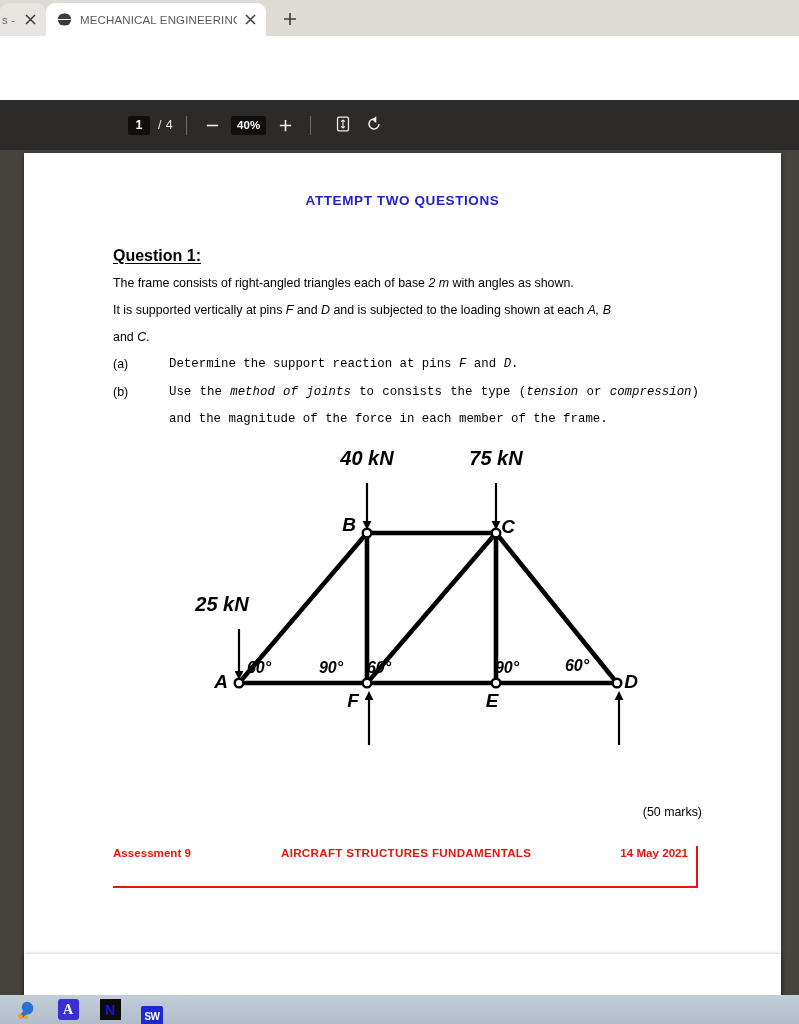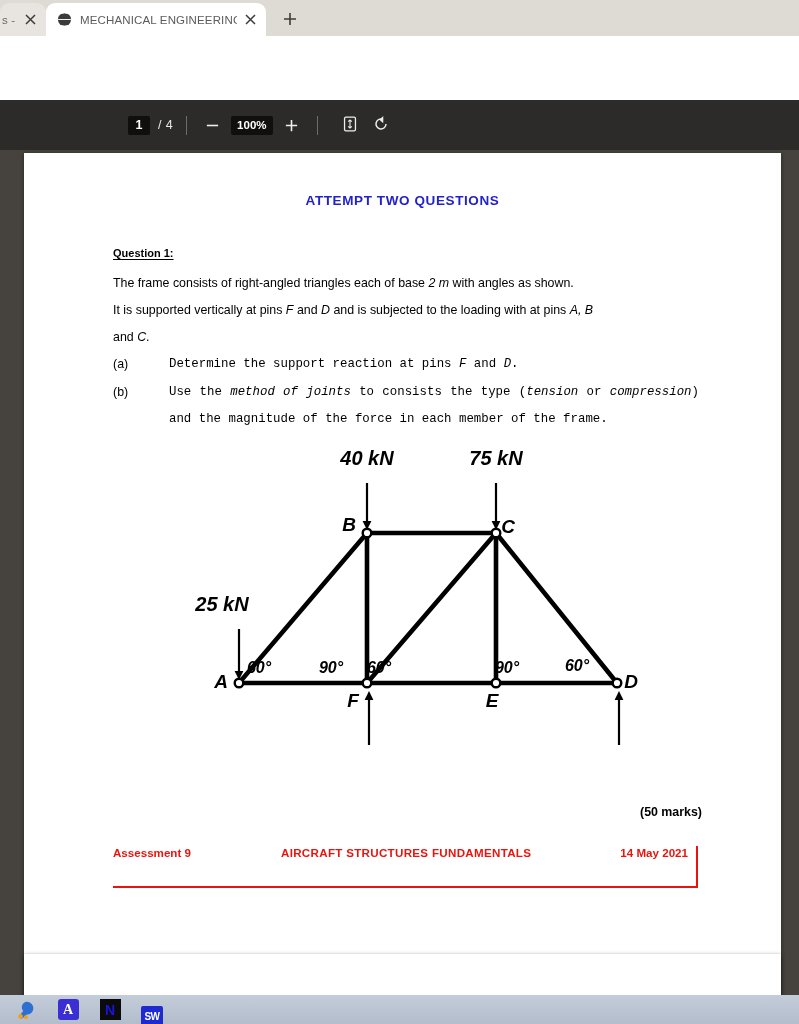--- a/index.html
+++ b/index.html
@@ -99,39 +99,39 @@
   .doc { position: relative; width: 100%; height: 100%;
          font-family: "Liberation Sans", sans-serif; color: #000; }
   .doc-heading {
     position: absolute; top: 40px; left: 0; width: 100%;
     text-align: center;
     color: #2222cc; font-weight: bold; font-size: 13.5px;
     letter-spacing: .6px;
   }
   .q-title {
     position: absolute; top: 94px; left: 89px;
-    font-size: 11px; font-weight: bold;
+    font-size: 16px; font-weight: bold;
     text-decoration: underline; text-underline-offset: 2px;
   }
   .body-p {
     position: absolute; left: 89px; width: 582px;
     font-size: 12.4px; line-height: 27px;
   }
   .p1 { top: 117px; }
   .list-item {
     position: absolute; left: 89px; width: 586px;
     font-size: 12.4px; line-height: 27px;
   }
   .li-mark { position: absolute; left: 0; top: 0; }
   .li-body { display: block; margin-left: 56px; text-align: justify; font-family: Liberation Mono, monospace; }
   .it { font-style: italic; }
 
   .marks {
     position: absolute; right: 79px; top: 652px;
-    font-size: 12.4px; font-weight: bold;
+    font-size: 12.4px; font-weight: normal;
   }
 
   
   .footer {
     position: absolute; left: 89px; top: 693px;
     width: 585px; height: 42px;
     color: #e8150f; font-weight: bold; font-size: 11.6px;
     border-bottom: 2px solid #e8150f;
     border-right: 2px solid #e8150f;
   }
@@ -207,21 +207,21 @@
   <div class="pdf-toolbar">
     <div class="tb-inner">
       <div class="pagebox">1</div>
       <div class="pagetotal">/ 4</div>
       <div class="tb-sep"></div>
       <div class="tb-btn">
         <svg width="15" height="15" viewBox="0 0 16 16">
             <path d="M2 8 H14" stroke="#f0eeea" stroke-width="1.7"></path>
           </svg>
       </div>
-      <div class="zoombox">100%</div>
+      <div class="zoombox">40%</div>
       <div class="tb-btn">
         <svg width="15" height="15" viewBox="0 0 16 16">
             <path d="M8 2 V14 M2 8 H14" stroke="#f0eeea" stroke-width="1.7"></path>
           </svg>
       </div>
       <div class="tb-sep"></div>
       <div class="tb-icon">
         <svg width="20" height="20" viewBox="0 0 22 22">
           <rect x="5" y="3.5" width="12" height="15" rx="1.5" stroke="#f0eeea" stroke-width="1.4" fill="none"></rect>
           <path d="M11 6.5 V15.5 M11 6.5 l-2 2 M11 6.5 l2 2 M11 15.5 l-2 -2 M11 15.5 l2 -2" stroke="#f0eeea" stroke-width="1.2" fill="none"></path>
@@ -240,21 +240,21 @@
 
     <div class="page page1">
       <div class="doc">
 
         <div class="doc-heading">ATTEMPT  TWO  QUESTIONS</div>
 
         <div class="q-title">Question 1:</div>
 
         <div class="body-p p1">
           <span>The frame consists of right-angled triangles each of base </span><span class="it">2 m</span><span> with angles as shown.</span><br>
-          <span>It is supported vertically at pins </span><span class="it">F</span><span> and </span><span class="it">D</span><span> and is subjected to the loading with at pins </span><span class="it">A, B</span><br>
+          <span>It is supported vertically at pins </span><span class="it">F</span><span> and </span><span class="it">D</span><span> and is subjected to the loading shown at each </span><span class="it">A, B</span><br>
           <span>and </span><span class="it">C</span><span>.</span>
         </div>
 
         <div class="list-item" style="top:198px">
           <span class="li-mark">(a)</span>
           <span class="li-body"><span>Determine the support reaction at pins </span><span class="it">F</span><span> and </span><span class="it">D</span><span>.</span></span>
         </div>
 
         <div class="list-item" style="top:226px">
           <span class="li-mark">(b)</span>

